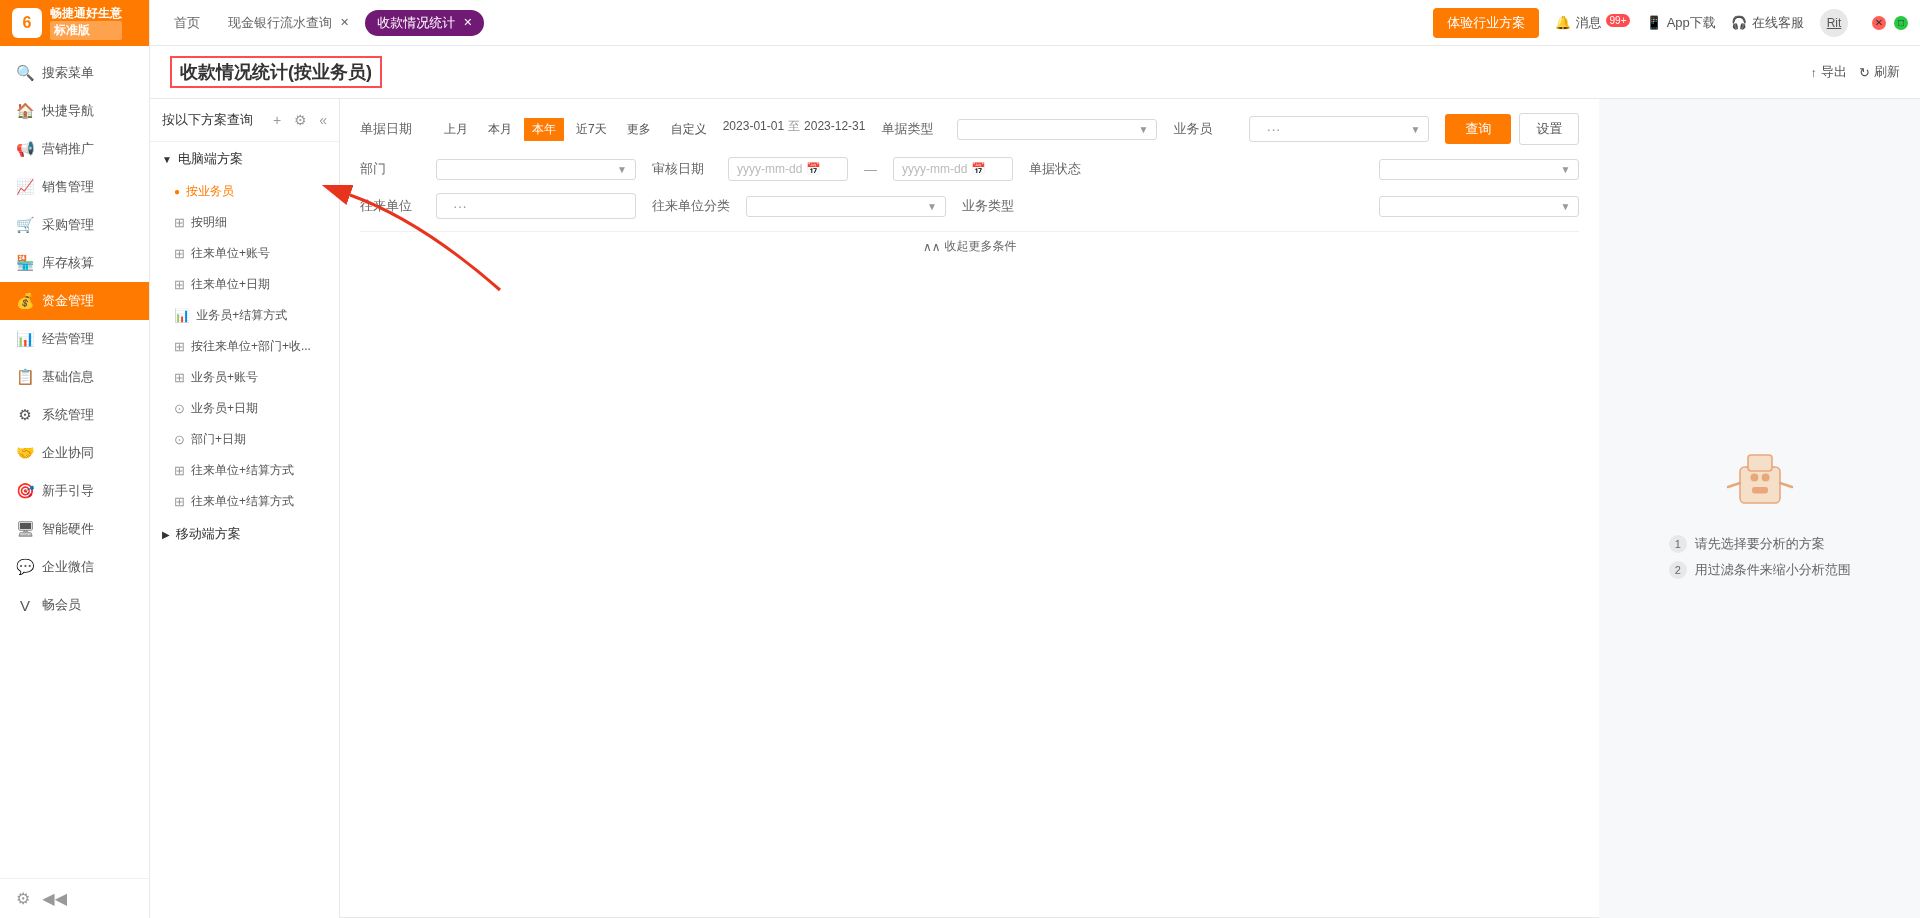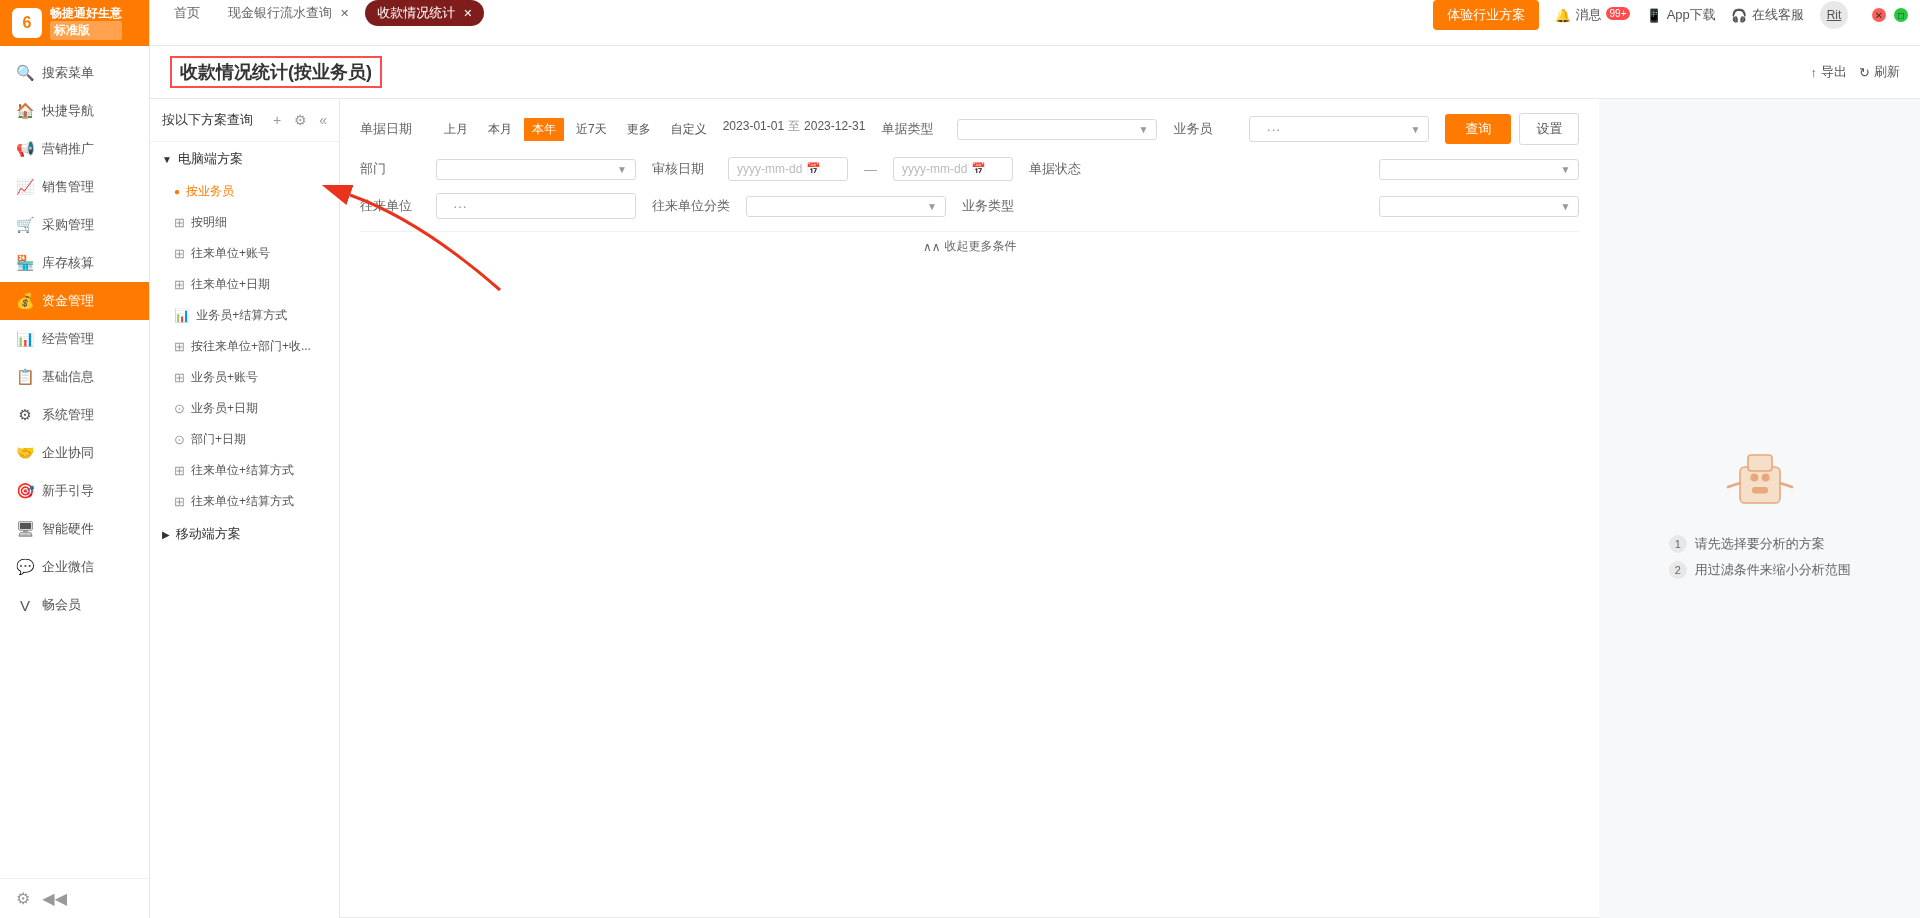--- a/index.html
+++ b/index.html
@@ -3,21 +3,21 @@
   <meta charset="utf-8">
   <style>
     * { box-sizing: border-box; margin: 0; padding: 0; font-family: 'Microsoft YaHei', Arial, sans-serif; }
     body { background: #f0f2f5; font-size: 13px; color: #333; overflow: hidden; }
 
     
     .top-nav {
       height: 46px;
       background: #fff;
       display: flex;
-      align-items: flex-start;
+      align-items: center;
       padding: 0 12px;
       border-bottom: 1px solid #e8e8e8;
       position: fixed;
       top: 0; left: 150px; right: 0;
       z-index: 100;
     }
     .top-nav-left {
       display: flex;
       align-items: center;
       gap: 4px;
@@ -27,21 +27,21 @@
       padding: 4px 12px;
       cursor: pointer;
       font-size: 13px;
       color: #666;
       display: flex;
       align-items: center;
       gap: 4px;
       border-radius: 3px;
     }
     .tab-item.active {
-      background: #7f1d1d;
+      background: #701a75;
       color: #fff;
       border-radius: 13px;
     }
     .tab-close {
       font-size: 11px;
       margin-left: 4px;
       cursor: pointer;
     }
     .top-nav-right {
       display: flex;

